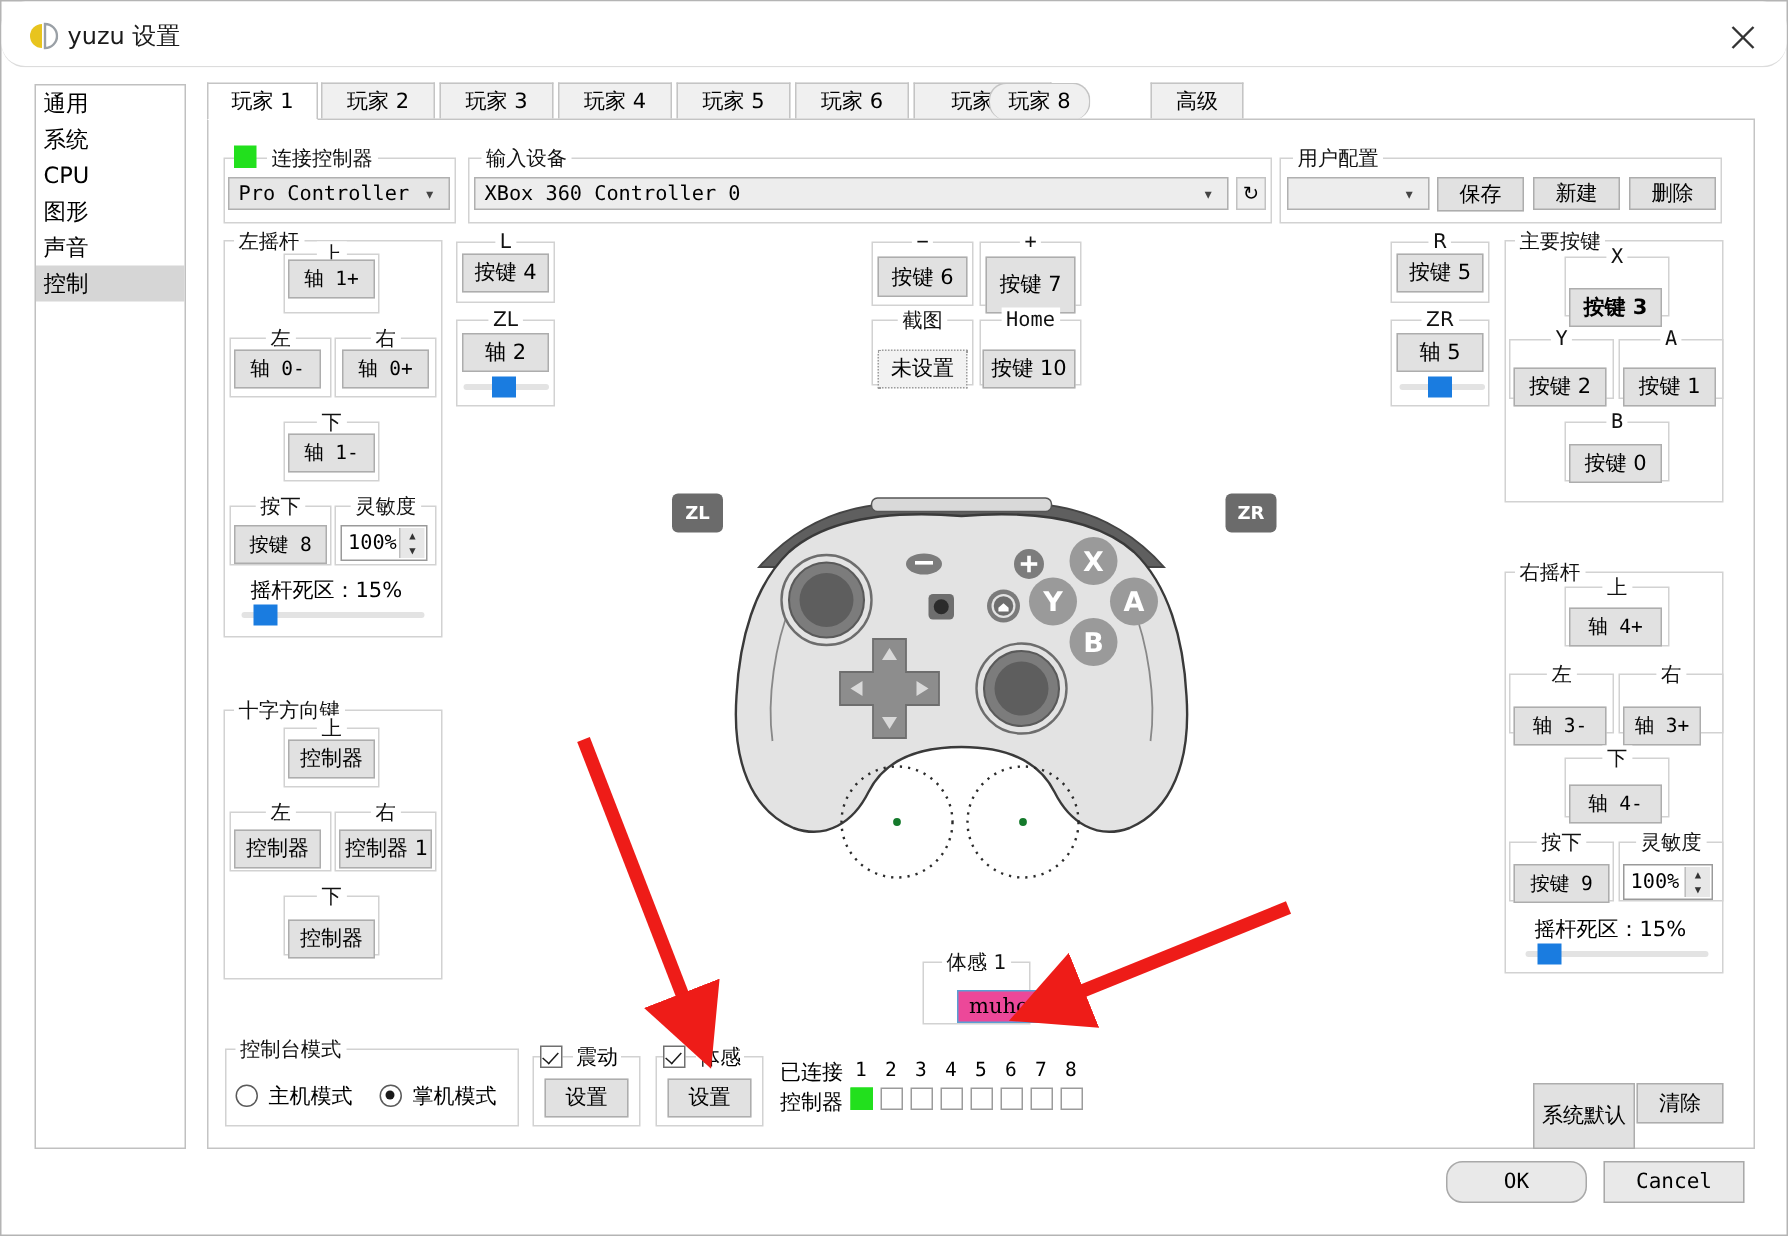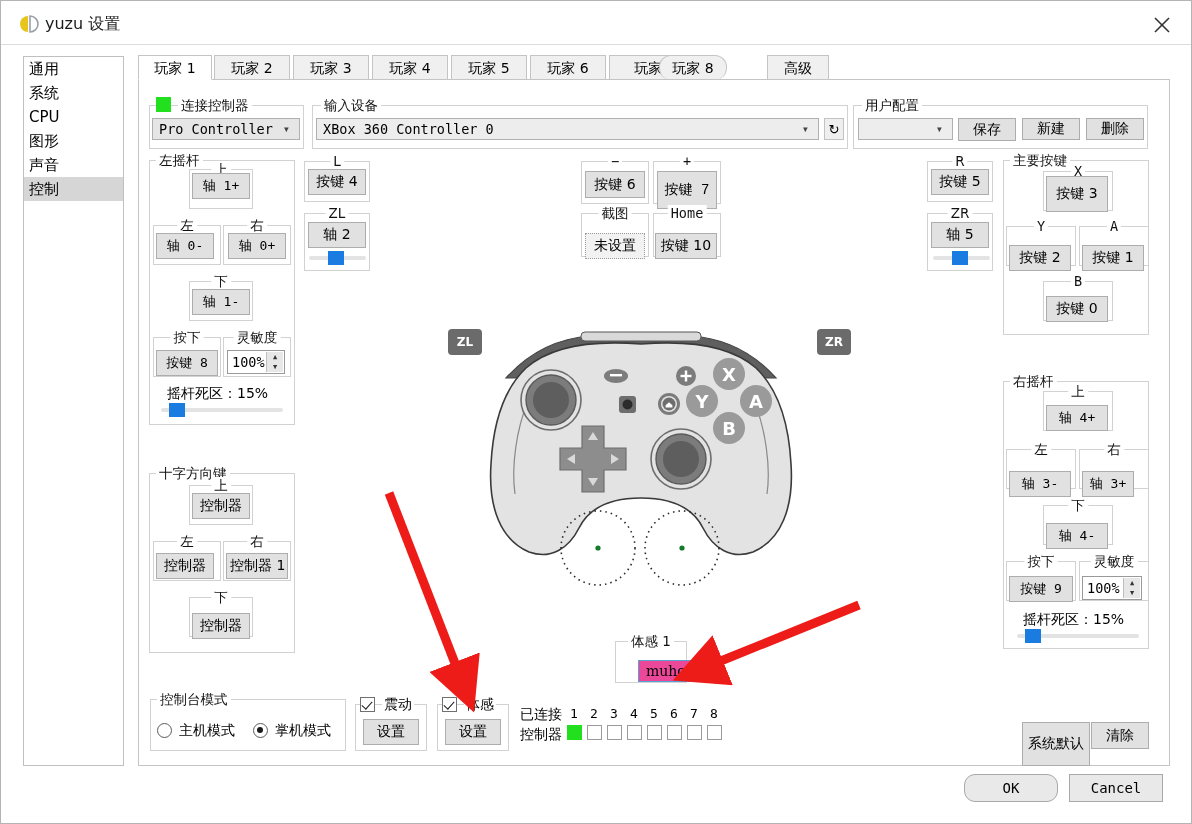--- a/index.html
+++ b/index.html
@@ -21,20 +21,21 @@
     background: #ffffff;
     border: 1px solid #b4b4b4;
     box-sizing: border-box;
   }
   #titlebar {
     position: absolute; left: 0; top: 0;
     width: 100%; height: 44px;
     background: #ffffff;
     border-bottom: 1px solid #dcdcdc;
     box-sizing: border-box;
+    border-radius: 16px;
   }
   #title-icon {
     position: absolute; left: 18px; top: 13px;
     width: 20px; height: 20px;
   }
   #title-text {
     position: absolute; left: 44px; top: 13px;
     font-size: 16px; color: #1a1a1a;
     font-family: "DejaVu Sans", sans-serif;
   }
@@ -473,21 +474,21 @@
   <div class="gbox center" style="left:580px;top:160px;width:68px;height:43px;">
     <span class="glabel" style="font-family:'DejaVu Sans Mono',monospace;">−</span>
   </div>
   <div class="btn cjk" style="position:absolute;left:584px;top:170px;width:60px;height:27px;">
       <span>按键 6</span>
     </div>
 
   <div class="gbox center" style="left:652px;top:160px;width:68px;height:43px;">
     <span class="glabel" style="font-family:'DejaVu Sans Mono',monospace;">+</span>
   </div>
-  <div class="btn cjk" style="position:absolute;left:656px;top:170px;width:60px;height:38px;font-family:Liberation Mono, monospace;">
+  <div class="btn cjk" style="position:absolute;left:656px;top:170px;width:60px;height:38px;">
       <span>按键 7</span>
     </div>
 
   <div class="gbox center" style="left:580px;top:212px;width:68px;height:44px;">
     <span class="glabel">截图</span>
   </div>
   <div class="btn cjk" style="position:absolute;left:584px;top:232px;width:60px;height:26px;background:#f2f2f2;border:1px dotted #9c9c9c;font-family:Liberation Serif, serif;">
       <span>未设置</span>
     </div>
 
@@ -515,21 +516,21 @@
     <div class="track"></div>
     <div class="handle" style="left:19px;"></div>
   </div>
 
   <div class="gbox" style="left:1002px;top:159px;width:146px;height:175px;">
     <span class="glabel" style="left:6px;">主要按键</span>
   </div>
   <div class="gbox center" style="left:1042px;top:170px;width:70px;height:40px;">
     <span class="glabel" style="font-family:'DejaVu Sans Mono',monospace;">X</span>
   </div>
-  <div class="btn cjk" style="position:absolute;left:1045px;top:175px;width:62px;height:36px;">
+  <div class="btn cjk" style="position:absolute;left:1045px;top:191px;width:62px;height:26px;font-weight:bold;">
       <span>按键 3</span>
     </div>
 
   <div class="gbox center" style="left:1005px;top:225px;width:70px;height:40px;">
     <span class="glabel" style="font-family:'DejaVu Sans Mono',monospace;">Y</span>
   </div>
   <div class="btn cjk" style="position:absolute;left:1008px;top:244px;width:62px;height:26px;">
       <span>按键 2</span>
     </div>
 

